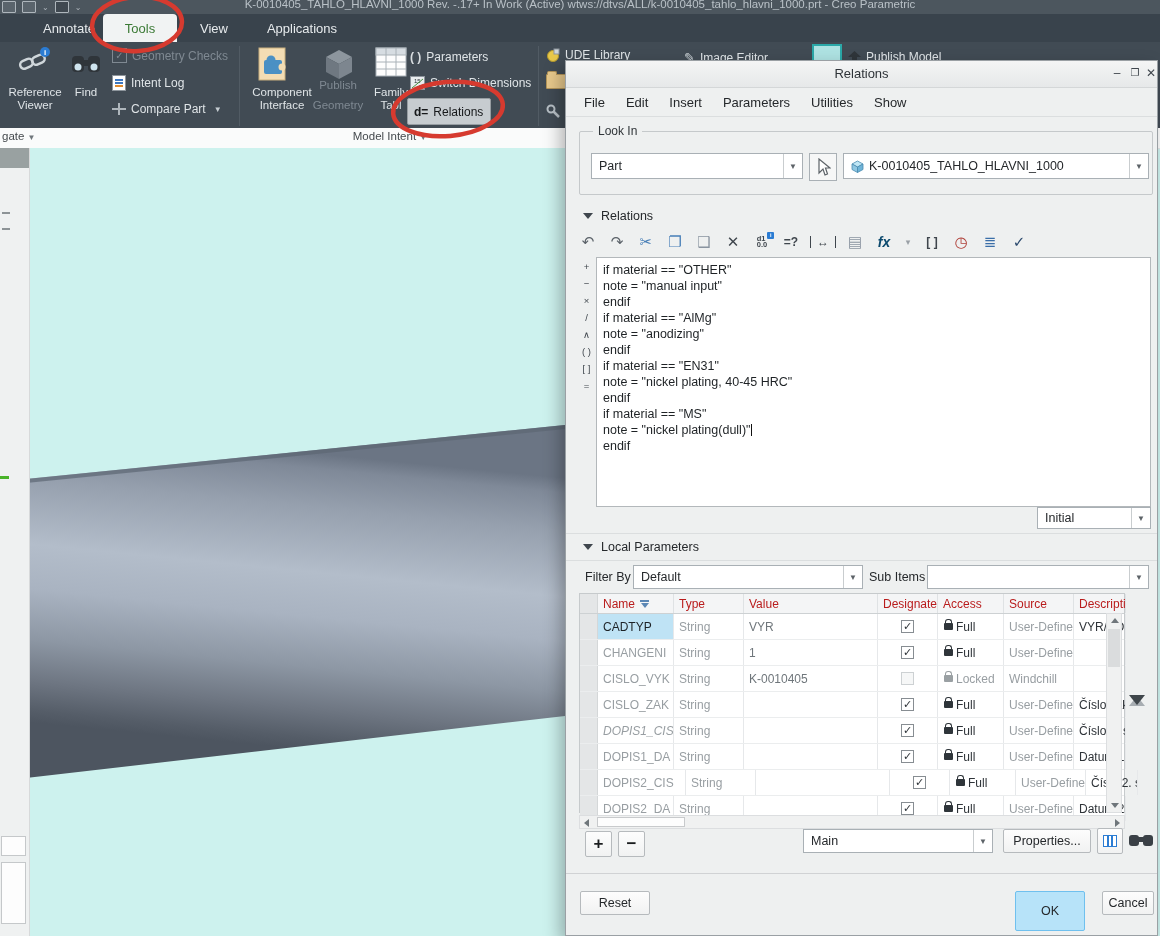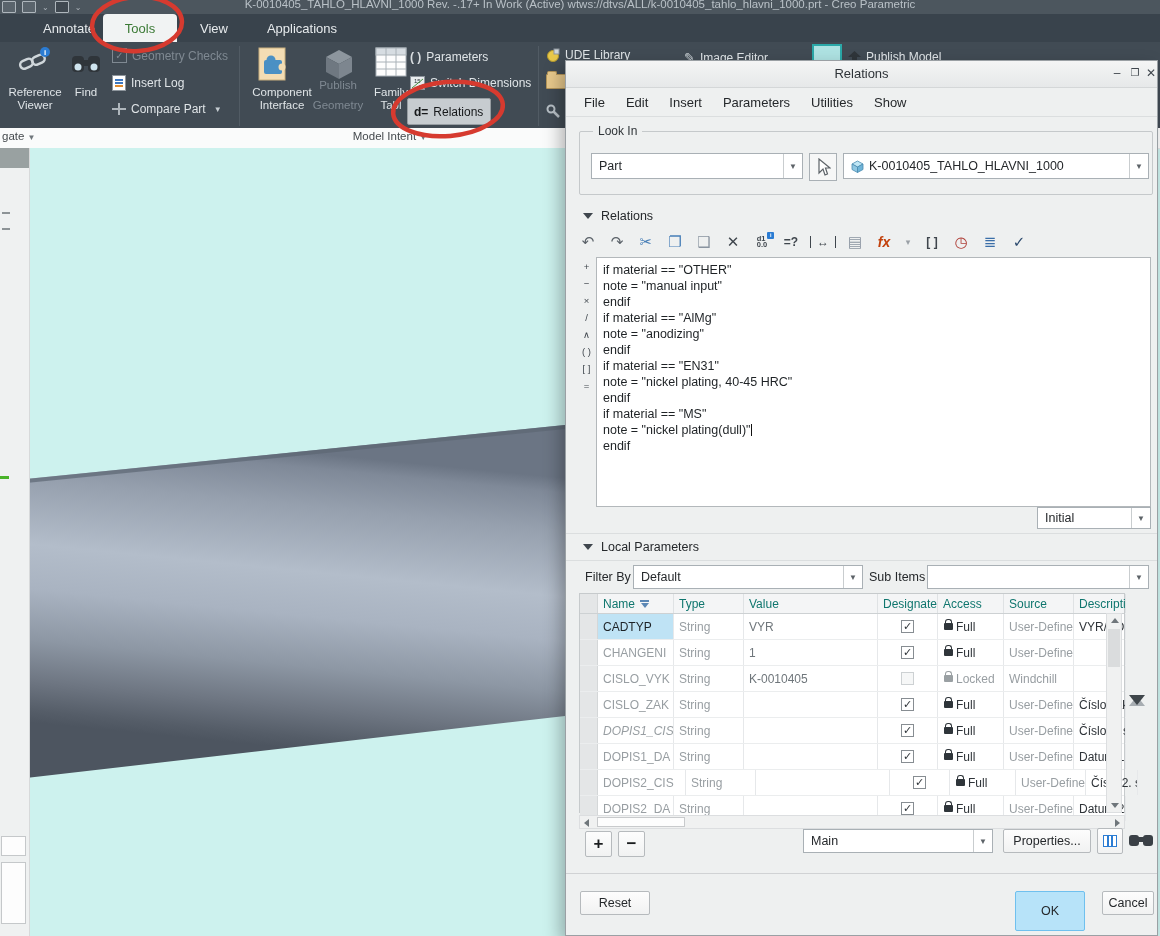--- a/index.html
+++ b/index.html
@@ -64,21 +64,21 @@
   #op-strip{left:12px;top:198px;width:17px;height:175px;display:flex;flex-direction:column;align-items:center;gap:7px;padding-top:3px;box-sizing:border-box}
   .opbtn{font-size:9.5px;color:#3f464d;line-height:10px}
   #code-editor{left:30px;top:196px;width:555px;height:250px;background:#fff;border:1px solid #b3b8bb;box-sizing:border-box;overflow:hidden;padding:4px 0 0 6px}
   .code-line{font-size:12.5px;color:#1e2225;line-height:16px;white-space:pre}
   .caret{display:inline-block;width:1px;height:12px;background:#111;vertical-align:-2px}
   .divline{position:absolute;left:0;width:591px;height:1px;background:#dbdedf}
   .flabel{position:absolute;font-size:12.5px;color:#25282b;white-space:nowrap}
   
   #param-table{left:13px;top:532px;width:546px;height:220px;background:#fff;border:1px solid #c6cacc;box-sizing:border-box}
   .hrow{display:flex;height:19px;background:#f4f5f6;border-bottom:1px solid #cdd1d3}
-  .hcell{font-size:12px;color:#0f766e;display:flex;align-items:center;padding-left:5px;box-sizing:border-box;border-right:1px solid #dfe2e4;overflow:hidden;white-space:nowrap}
+  .hcell{font-size:12px;color:#b91c1c;display:flex;align-items:center;padding-left:5px;box-sizing:border-box;border-right:1px solid #dfe2e4;overflow:hidden;white-space:nowrap}
   .trow{display:flex;height:25px;border-bottom:1px solid #ebedee;background:#fff}
   .tcell{font-size:12px;display:flex;align-items:center;padding-left:5px;box-sizing:border-box;border-right:1px solid #e6e8ea;overflow:hidden;white-space:nowrap}
   .selcol{background:#e4e6e7;border-right:1px solid #d4d7d8}
   .name-sel{background:#bfe3f5;color:#1d2226}
   .gray{color:#989ea2}
   .dim{color:#6f767b}
   .desc{color:#2e3338}
   .cb{width:13px;height:13px;border:1px solid #878d92;background:#fff;display:flex;align-items:center;justify-content:center;font-size:11px;color:#2e3338;box-sizing:border-box;margin:0 auto}
   .cb.off{border-color:#cdd1d3;background:#f6f7f7}
   .lock{position:relative;display:inline-block;width:9px;height:7px;background:#2f353a;border-radius:1px;margin:0 3px 0 1px;flex:none}
@@ -171,21 +171,21 @@
   <div class="rsmall disabled" style="left:112px;top:6px">
     <span class="gchk">✓</span>
     <span>Geometry Checks</span>
   </div>
   <div class="rsmall" style="left:112px;top:33px">
     <span class="pageicon">
         <i></i>
         <i></i>
         <i></i>
       </span>
-    <span>Insert Log</span>
+    <span>Intent Log</span>
   </div>
   <div class="rsmall" style="left:112px;top:60px">
     <span class="cmpicon"></span>
     <span>Compare Part</span>
     <span class="ddarrow">▼</span>
   </div>
 
   <div class="rsep" style="left:239px"></div>
 
   <div class="abs" style="left:256px;top:3px">
@@ -356,21 +356,21 @@
       <span class="tool" style="color: rgb(63, 70, 77);">
         <span class="tstack">
           <span>d1</span>
           <span>0.0</span>
           <span class="badge">i</span>
         </span>
       </span>
       <span class="tool" style="color: rgb(63, 70, 77); font-size: 12px; font-weight: bold;">=?</span>
       <span class="tool measure" style="color: rgb(63, 70, 77);">↔</span>
       <span class="tool" style="color: rgb(138, 148, 160);">▤</span>
-      <span class="tool fx" style="color: #c2410c;">fx</span>
+      <span class="tool fx" style="color: #0c4a6e;">fx</span>
       <span class="tool small" style="color: rgb(154, 160, 166);">▾</span>
       <span class="tool" style="color: rgb(63, 70, 77); font-size: 12px; font-weight: bold;">[ ]</span>
       <span class="tool" style="color: rgb(176, 65, 58);">◷</span>
       <span class="tool" style="color: rgb(58, 110, 168);">≣</span>
       <span class="tool" style="color: rgb(44, 74, 110);">✓</span>
     </div>
   <div class="abs" id="op-strip">
       <span class="opbtn">+</span>
       <span class="opbtn">−</span>
       <span class="opbtn">×</span>

